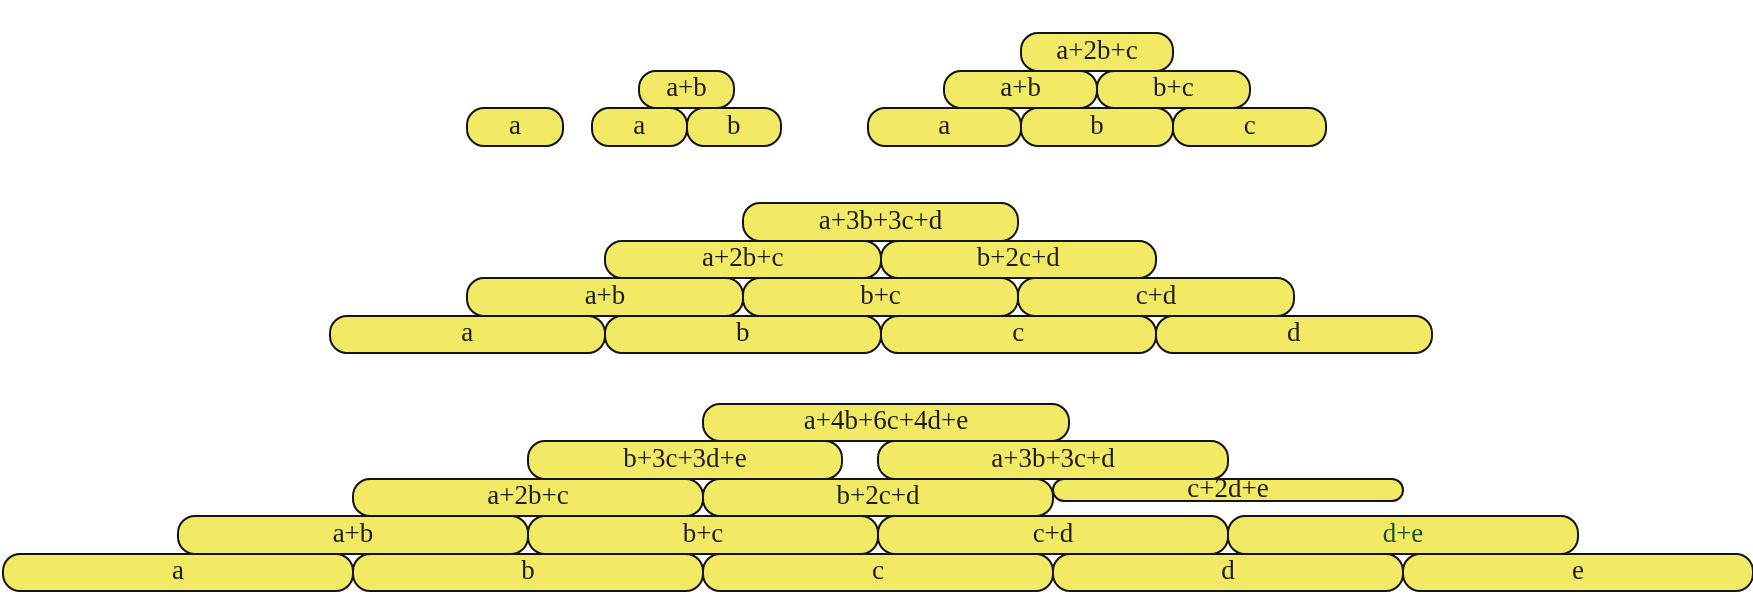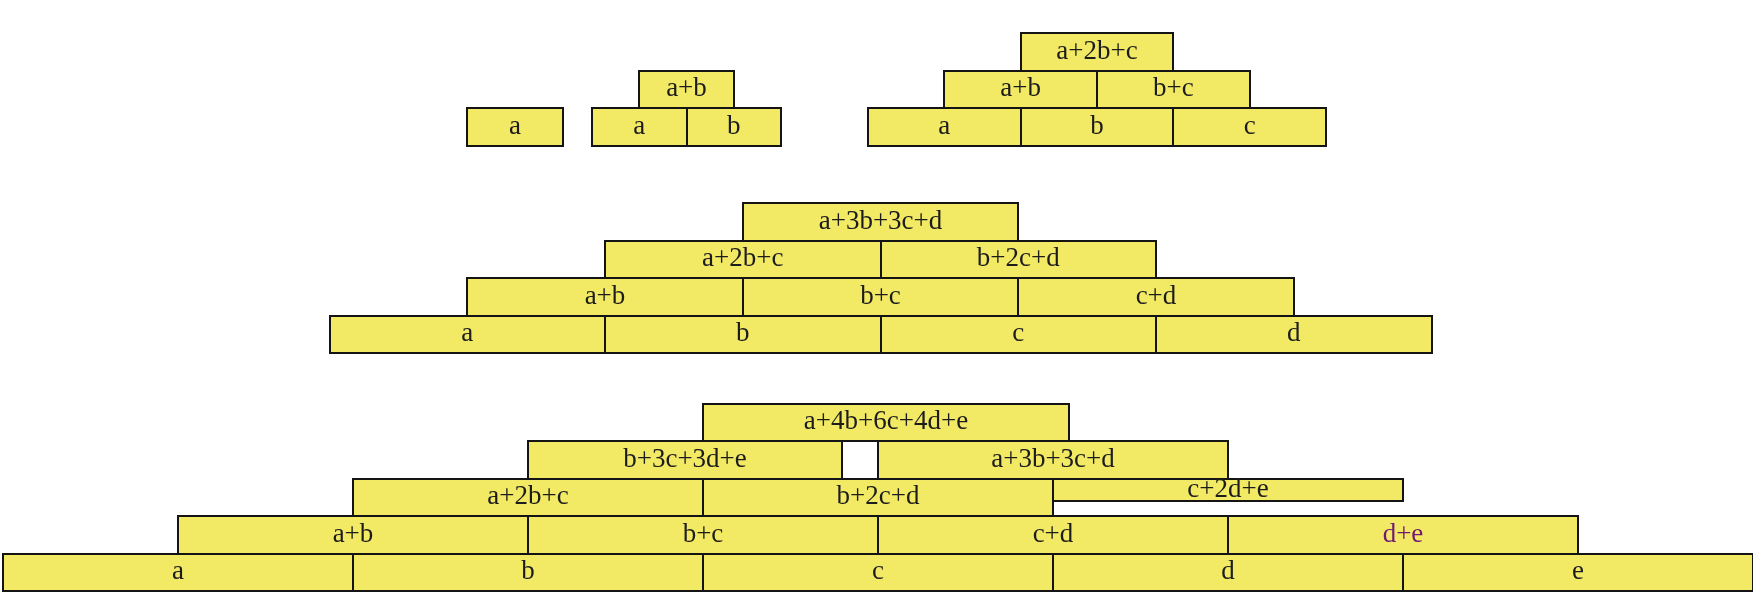--- a/index.html
+++ b/index.html
@@ -23,20 +23,21 @@
   .cell {
     position: absolute;
     box-sizing: border-box;
     display: flex;
     align-items: center;
     justify-content: center;
     border-style: solid;
     line-height: 1;
     padding-bottom: 3px;
     white-space: nowrap;
+    border-radius: 18px;
   }
 </style>
 </head>
 <body>
 
 <div class="canvas" style="width: 1753px; height: 600px; background: rgb(255, 255, 255);">
     <div class="pyramid">
       <div class="cell" style="left: 466px; top: 107px; width: 98px; height: 39.5px; background: rgb(242, 233, 100); border-width: 2px; border-color: rgb(20, 20, 20); color: rgb(28, 28, 28); font-size: 27px;">a</div>
     </div>
     <div class="pyramid">
@@ -67,20 +68,20 @@
     <div class="pyramid">
       <div class="cell" style="left: 702px; top: 402.5px; width: 368px; height: 39.5px; background: rgb(242, 233, 100); border-width: 2px; border-color: rgb(20, 20, 20); color: rgb(28, 28, 28); font-size: 27px;">a+4b+6c+4d+e</div>
       <div class="cell" style="left: 527px; top: 440px; width: 316px; height: 39.5px; background: rgb(242, 233, 100); border-width: 2px; border-color: rgb(20, 20, 20); color: rgb(28, 28, 28); font-size: 27px;">b+3c+3d+e</div>
       <div class="cell" style="left: 877px; top: 440px; width: 352px; height: 39.5px; background: rgb(242, 233, 100); border-width: 2px; border-color: rgb(20, 20, 20); color: rgb(28, 28, 28); font-size: 27px;">a+3b+3c+d</div>
       <div class="cell" style="left: 352px; top: 477.5px; width: 352px; height: 39.5px; background: rgb(242, 233, 100); border-width: 2px; border-color: rgb(20, 20, 20); color: rgb(28, 28, 28); font-size: 27px;">a+2b+c</div>
       <div class="cell" style="left: 702px; top: 477.5px; width: 352px; height: 39.5px; background: rgb(242, 233, 100); border-width: 2px; border-color: rgb(20, 20, 20); color: rgb(28, 28, 28); font-size: 27px;">b+2c+d</div>
       <div class="cell" style="left: 1052px; top: 477.5px; width: 352px; height: 24px; background: rgb(242, 233, 100); border-width: 2px; border-color: rgb(20, 20, 20); color: rgb(28, 28, 28); font-size: 27px;">c+2d+e</div>
       <div class="cell" style="left: 177px; top: 515px; width: 352px; height: 39.5px; background: rgb(242, 233, 100); border-width: 2px; border-color: rgb(20, 20, 20); color: rgb(28, 28, 28); font-size: 27px;">a+b</div>
       <div class="cell" style="left: 527px; top: 515px; width: 352px; height: 39.5px; background: rgb(242, 233, 100); border-width: 2px; border-color: rgb(20, 20, 20); color: rgb(28, 28, 28); font-size: 27px;">b+c</div>
       <div class="cell" style="left: 877px; top: 515px; width: 352px; height: 39.5px; background: rgb(242, 233, 100); border-width: 2px; border-color: rgb(20, 20, 20); color: rgb(28, 28, 28); font-size: 27px;">c+d</div>
-      <div class="cell" style="left: 1227px; top: 515px; width: 352px; height: 39.5px; background: rgb(242, 233, 100); border-width: 2px; border-color: rgb(20, 20, 20); color: #701a75; font-size: 27px;">d+e</div>
+      <div class="cell" style="left: 1227px; top: 515px; width: 352px; height: 39.5px; background: rgb(242, 233, 100); border-width: 2px; border-color: rgb(20, 20, 20); color: #14532d; font-size: 27px;">d+e</div>
       <div class="cell" style="left: 2px; top: 552.5px; width: 352px; height: 39.5px; background: rgb(242, 233, 100); border-width: 2px; border-color: rgb(20, 20, 20); color: rgb(28, 28, 28); font-size: 27px;">a</div>
       <div class="cell" style="left: 352px; top: 552.5px; width: 352px; height: 39.5px; background: rgb(242, 233, 100); border-width: 2px; border-color: rgb(20, 20, 20); color: rgb(28, 28, 28); font-size: 27px;">b</div>
       <div class="cell" style="left: 702px; top: 552.5px; width: 352px; height: 39.5px; background: rgb(242, 233, 100); border-width: 2px; border-color: rgb(20, 20, 20); color: rgb(28, 28, 28); font-size: 27px;">c</div>
       <div class="cell" style="left: 1052px; top: 552.5px; width: 352px; height: 39.5px; background: rgb(242, 233, 100); border-width: 2px; border-color: rgb(20, 20, 20); color: rgb(28, 28, 28); font-size: 27px;">d</div>
       <div class="cell" style="left: 1402px; top: 552.5px; width: 352px; height: 39.5px; background: rgb(242, 233, 100); border-width: 2px; border-color: rgb(20, 20, 20); color: rgb(28, 28, 28); font-size: 27px;">e</div>
     </div>
   </div>
 
 </body></html>

